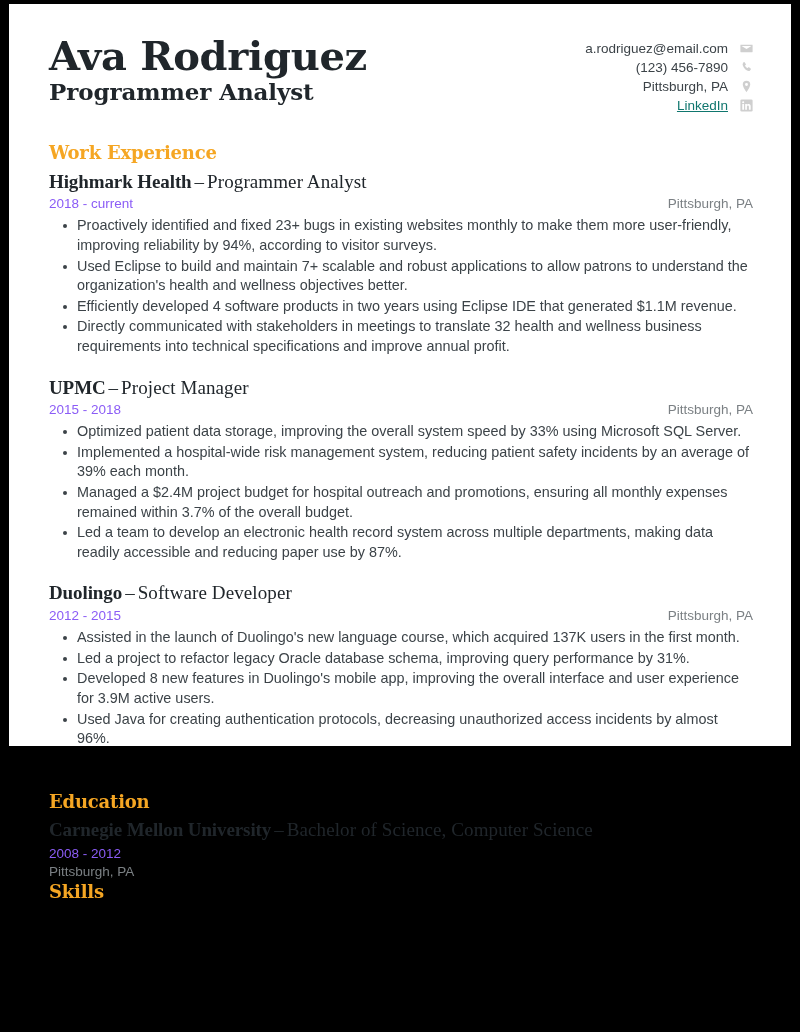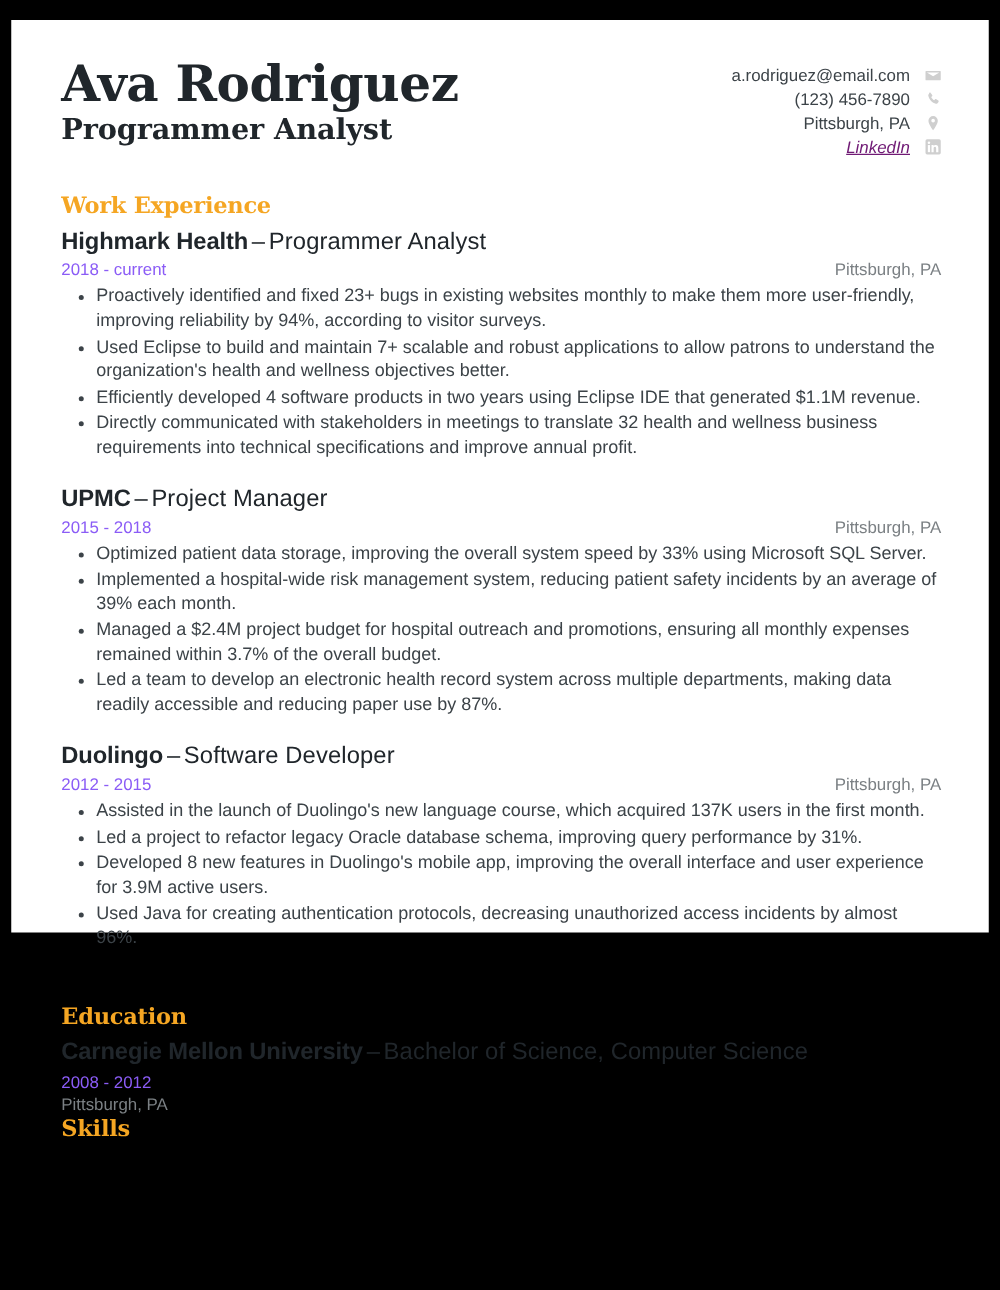--- a/index.html
+++ b/index.html
@@ -13,21 +13,21 @@
     height: 1032px;
     overflow: hidden;
     font-family: "Liberation Sans", sans-serif;
   }
 
   .page-frame {
     box-sizing: border-box;
     width: 800px;
     height: 756px;
     background: #000000;
-    padding: 16px 9px 10px 9px;
+    padding: 4px 9px 10px 9px;
   }
 
   .page {
     box-sizing: border-box;
     width: 100%;
     height: 100%;
     background: #ffffff;
     padding: 30px 38px 20px 40px;
     position: relative;
   }
@@ -79,25 +79,24 @@
     gap: 12px;
     font-size: 13.5px;
     line-height: 17px;
     color: #3c4348;
     white-space: nowrap;
   }
 
   .contact-text { color: #3c4348; }
 
   .contact-link {
-    color: #701a75;
+    color: #0f766e;
     text-decoration: underline;
     text-underline-offset: 1px;
     cursor: pointer;
-    font-style: italic;
   }
 
   .contact-icon {
     width: 13px;
     height: 13px;
     flex: 0 0 13px;
     display: inline-flex;
     align-items: center;
     justify-content: center;
     color: #cfcfcf;
@@ -118,21 +117,21 @@
   }
 
   #section-work .section-heading { margin-top: 28px; }
   #section-education .section-heading { margin-top: 42px; }
   #section-skills .section-heading { }
 
   .entry { margin-top: 6px; }
   .entry + .entry { margin-top: 19px; }
 
   .entry-title-line {
-    font-family: Liberation Sans, sans-serif;
+    font-family: Liberation Serif, serif;
     font-size: 19px;
     line-height: 1.25;
     color: #20262b;
     white-space: nowrap;
     overflow: hidden;
   }
 
   .org-name {
     font-weight: 700;
     letter-spacing: -0.1px;

